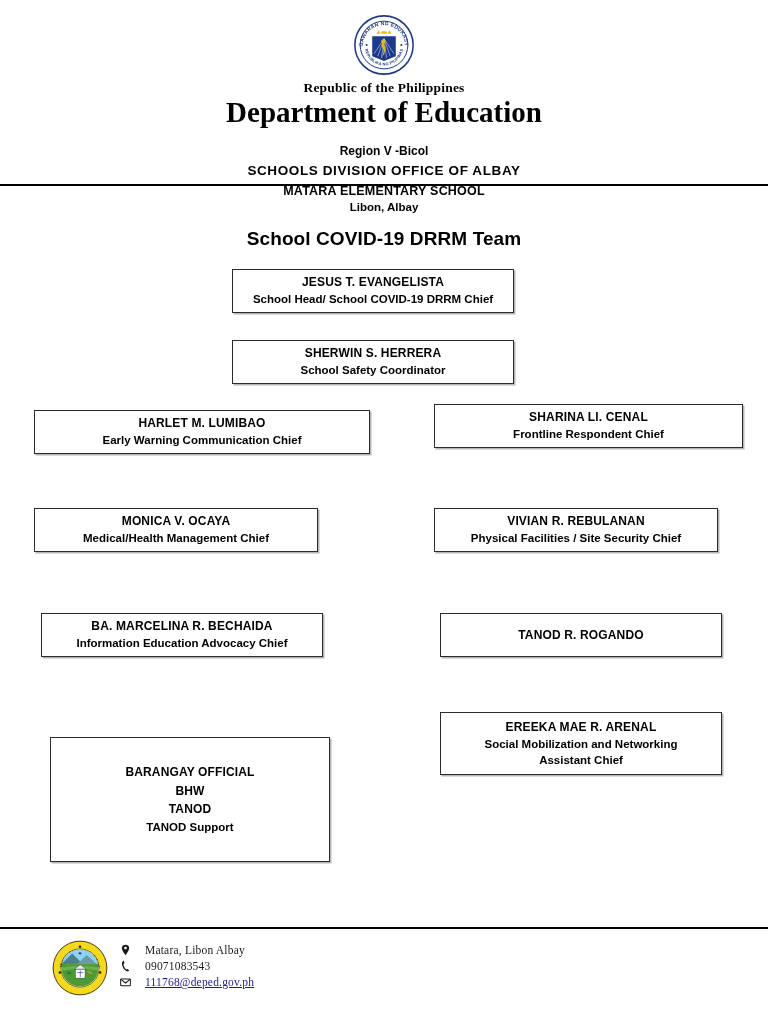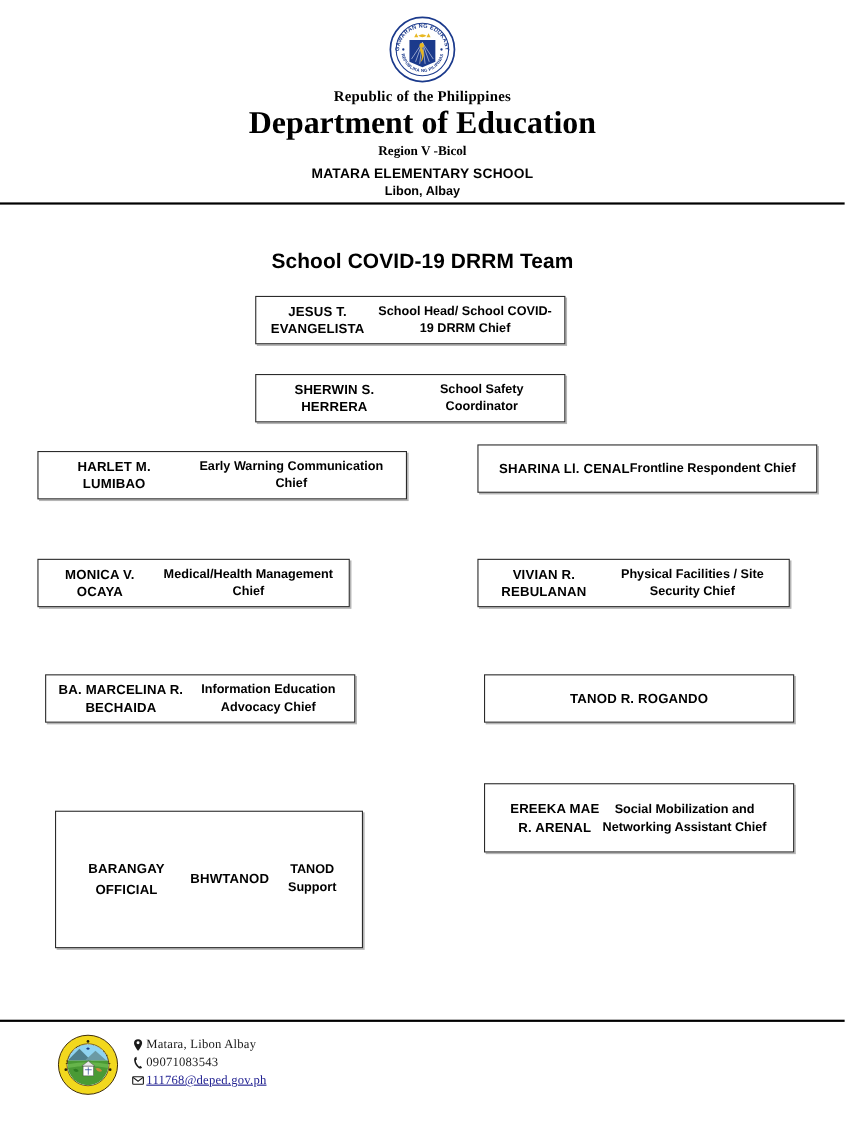--- a/index.html
+++ b/index.html
@@ -38,24 +38,24 @@
     margin-top: 2px;
   }
   .hdr-deped {
     font-family: "Liberation Serif", serif;
     font-weight: bold;
     font-size: 29px;
     line-height: 1.08;
     margin-top: 1px;
   }
   .hdr-region {
-    font-family: Liberation Serif, serif;
+    font-family: Liberation Sans, sans-serif;
     font-weight: bold;
     font-size: 12px;
-    margin-top: 2px;
+    margin-top: 16px;
   }
   .hdr-division {
     font-family: "Liberation Sans", sans-serif;
     font-weight: bold;
     font-size: 13.5px;
     letter-spacing: 0.6px;
     margin-top: 5px;
   }
   .hdr-school {
     font-family: "Liberation Sans", sans-serif;
@@ -97,21 +97,21 @@
   }
 
   
   .node {
     position: absolute;
     box-sizing: border-box;
     border: 1.3px solid #2b2b2b;
     background: #ffffff;
     box-shadow: 1.5px 1.5px 0 rgba(120,120,120,0.55);
     display: flex;
-    flex-direction: row;
+    flex-direction: column;
     align-items: center;
     justify-content: center;
     text-align: center;
     padding: 4px 6px;
   }
   .node .n-name {
     font-size: 12px;
     font-weight: bold;
     letter-spacing: 0.15px;
     line-height: 1.35;
@@ -146,20 +146,21 @@
   }
   .footer-lines {
     margin-left: 10px;
     margin-top: 5px;
   }
   .f-row {
     display: flex;
     align-items: center;
     height: 14px;
     margin-bottom: 2px;
+    gap: 12px;
   }
   .f-ico {
     width: 15px;
     flex: 0 0 15px;
     display: flex;
     align-items: center;
     justify-content: center;
     color: #1a1a1a;
   }
   .f-txt {
@@ -204,20 +205,21 @@
     <path d="M 48 46 q 5 6 4 13 q -1 7 -5 10 q 4 -9 1 -14 q -3 -5 0 -9 Z" fill="#e8b820"></path>
     <circle cx="49" cy="44" r="3.4" fill="#e8b820"></circle>
     <path d="M 44 30 q 6 -5 12 0 q -6 4 -12 0 Z" fill="#e8b820"></path>
     <path d="M 38 32 l 3 -6 l 3 6 Z" fill="#e8b820"></path>
     <path d="M 56 32 l 3 -6 l 3 6 Z" fill="#e8b820"></path>
   </svg>
 
   <div class="hdr-republic">Republic of the Philippines</div>
   <div class="hdr-deped">Department of Education</div>
   <div class="hdr-region">Region V -Bicol</div>
+  <div class="hdr-division">SCHOOLS DIVISION OFFICE OF ALBAY</div>
   <div class="hdr-school">MATARA ELEMENTARY SCHOOL</div>
   <div class="hdr-town">Libon, Albay</div>
 </div>
 
 <div class="rule-top"></div>
 
 <div class="chart-title">School COVID-19 DRRM Team</div>
 
 <div class="node" style="left:232px; top:269px; width:282px; height:44px;">
   <div class="n-name">JESUS T. EVANGELISTA</div>

